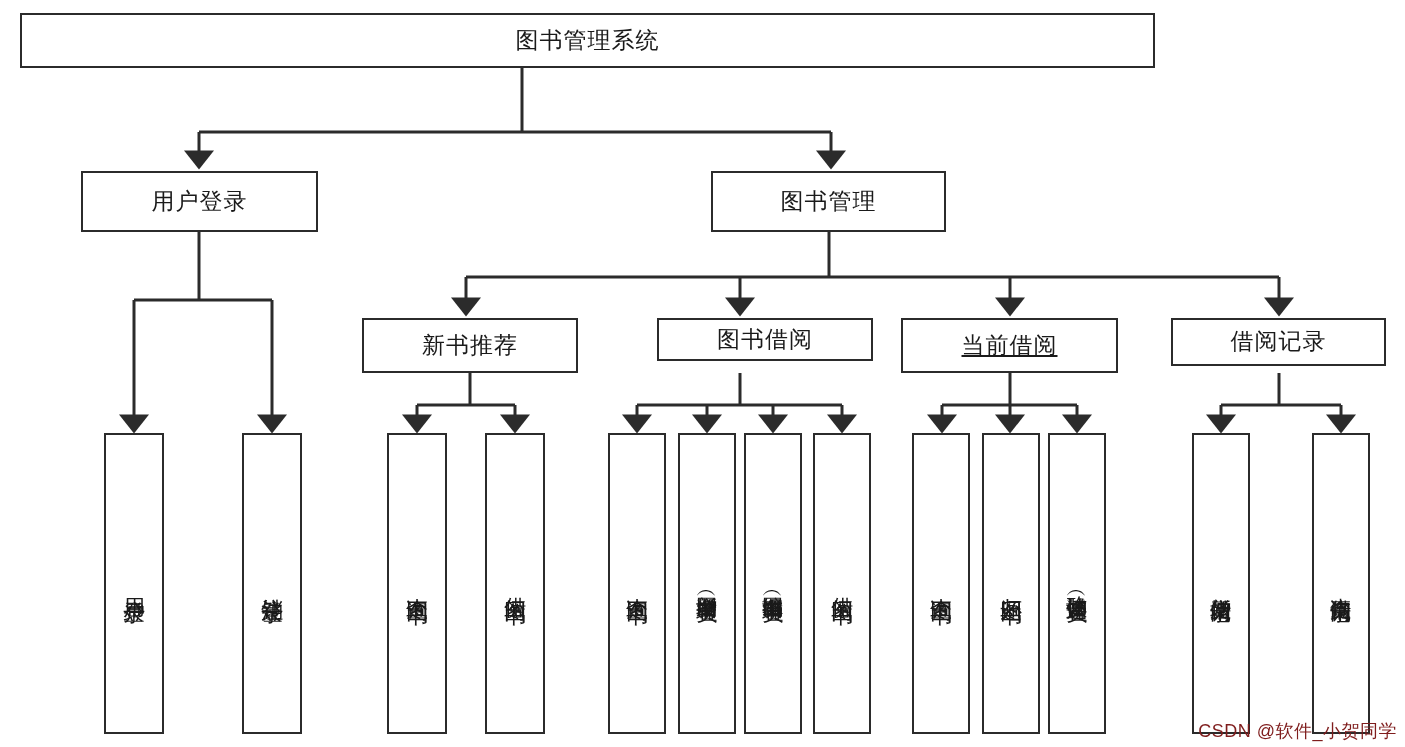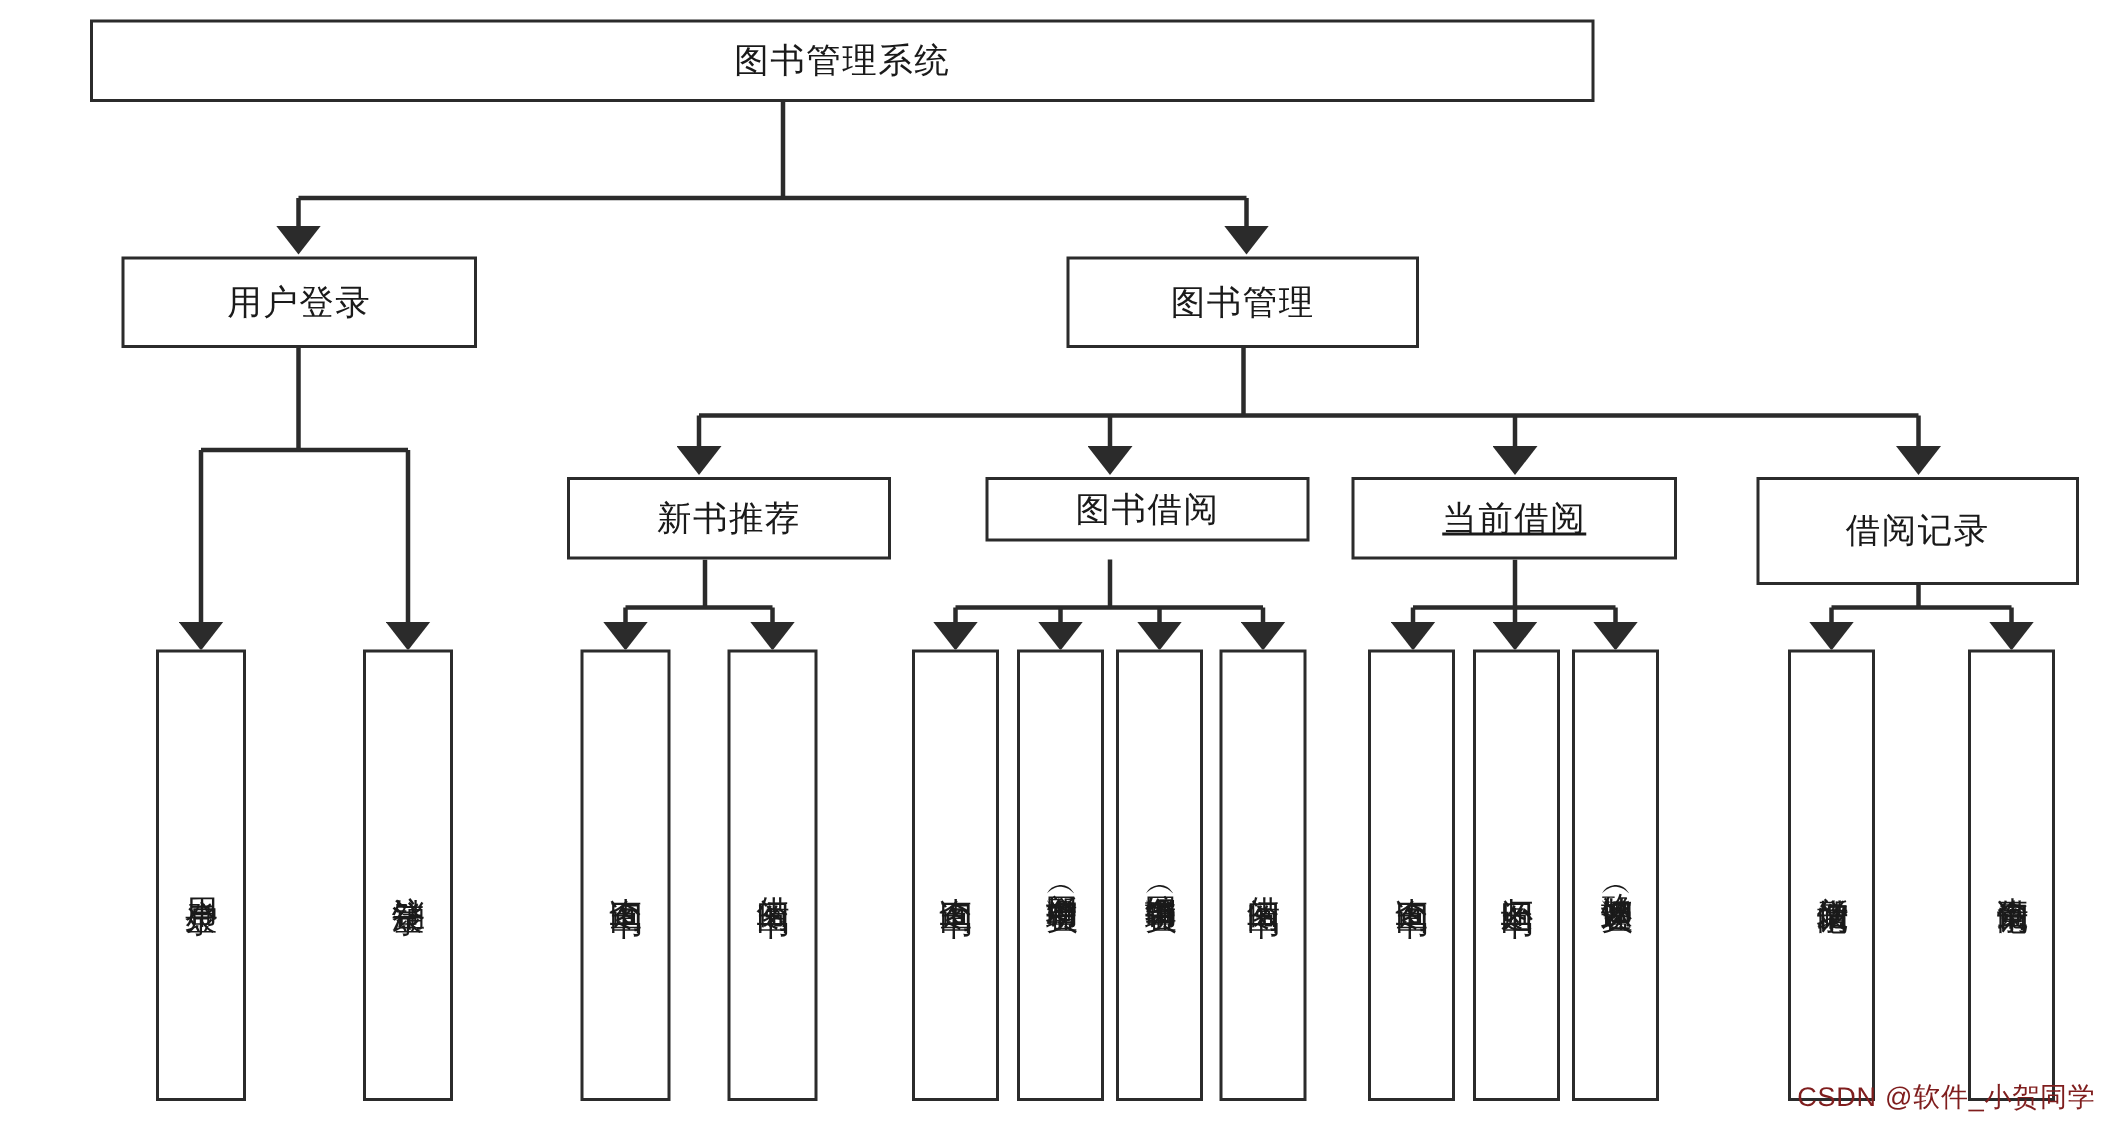--- a/index.html
+++ b/index.html
@@ -125,45 +125,45 @@
       <path d="M1010,405 L1010,424" marker-end="url(#arw)"></path>
       <path d="M1077,405 L1077,424" marker-end="url(#arw)"></path>
 
       <path d="M1279,373 L1279,405"></path>
       <path d="M1221,405 L1341,405"></path>
       <path d="M1221,405 L1221,424" marker-end="url(#arw)"></path>
       <path d="M1341,405 L1341,424" marker-end="url(#arw)"></path>
     </g>
   </svg>
 
-  <div class="node root horiz" style="left:20px; top:13px; width:1003px; height:55px;margin-left:40px;">
+  <div class="node root horiz" style="left:20px; top:13px; width:1135px; height:55px;">
     <span>图书管理系统</span>
   </div>
 
   <div class="node horiz" style="left:81px; top:171px; width:237px; height:61px;">
     <span>用户登录</span>
   </div>
 
   <div class="node horiz" style="left:711px; top:171px; width:235px; height:61px;align-items:center;">
     <span>图书管理</span>
   </div>
 
-  <div class="node horiz" style="left:362px; top:318px; width:216px; height:55px;margin-left:16px;">
+  <div class="node horiz" style="left:362px; top:318px; width:216px; height:55px;">
     <span>新书推荐</span>
   </div>
 
   <div class="node horiz" style="left:657px; top:318px; width:216px; height:43px;">
     <span>图书借阅</span>
   </div>
 
   <div class="node horiz" style="left:901px; top:318px; width:217px; height:55px;text-decoration:underline;">
     <span>当前借阅</span>
   </div>
 
-  <div class="node horiz" style="left:1171px; top:318px; width:215px; height:72px;">
+  <div class="node horiz" style="left:1171px; top:318px; width:215px; height:48px;">
     <span>借阅记录</span>
   </div>
 
   <div class="leaf" style="left:104px; top:433px; width:60px; height:301px;">
     <span class="vtext">用户登录</span>
   </div>
   <div class="leaf" style="left:242px; top:433px; width:60px; height:301px;">
     <span class="vtext">注销登录</span>
   </div>
 

